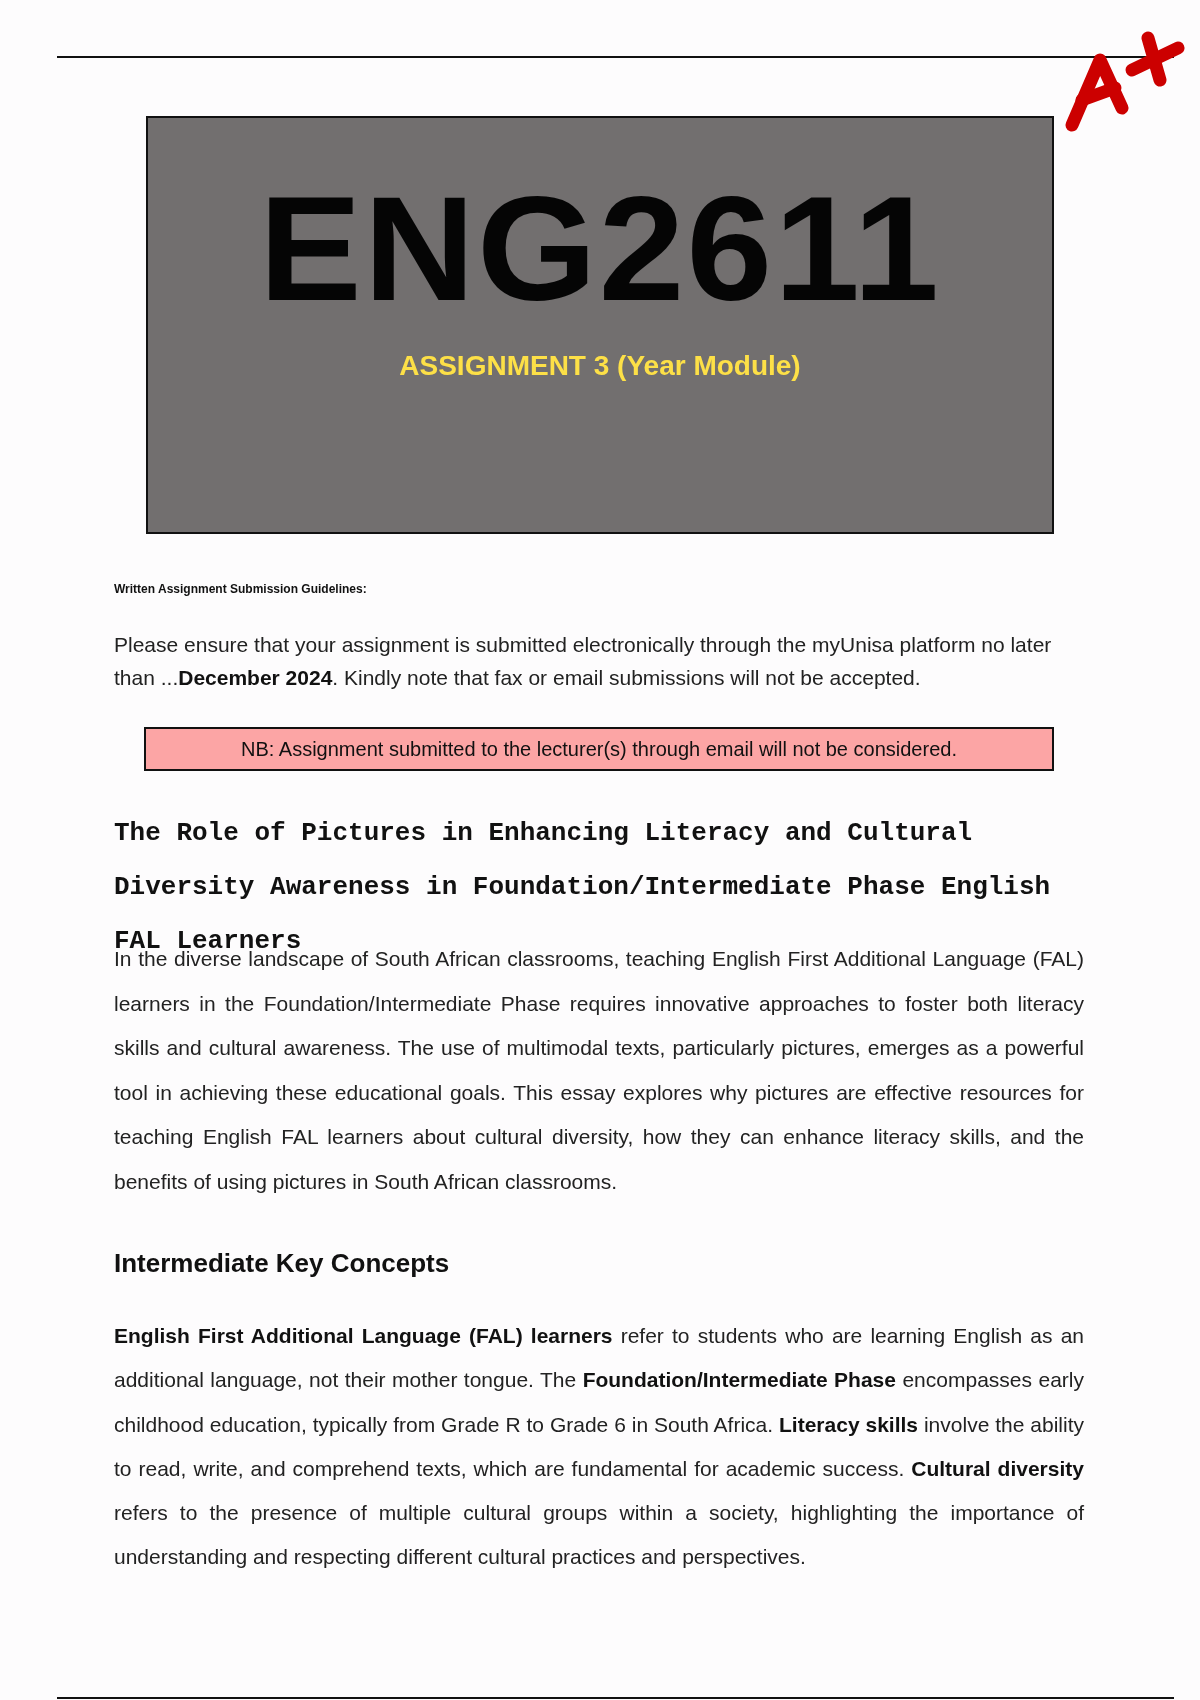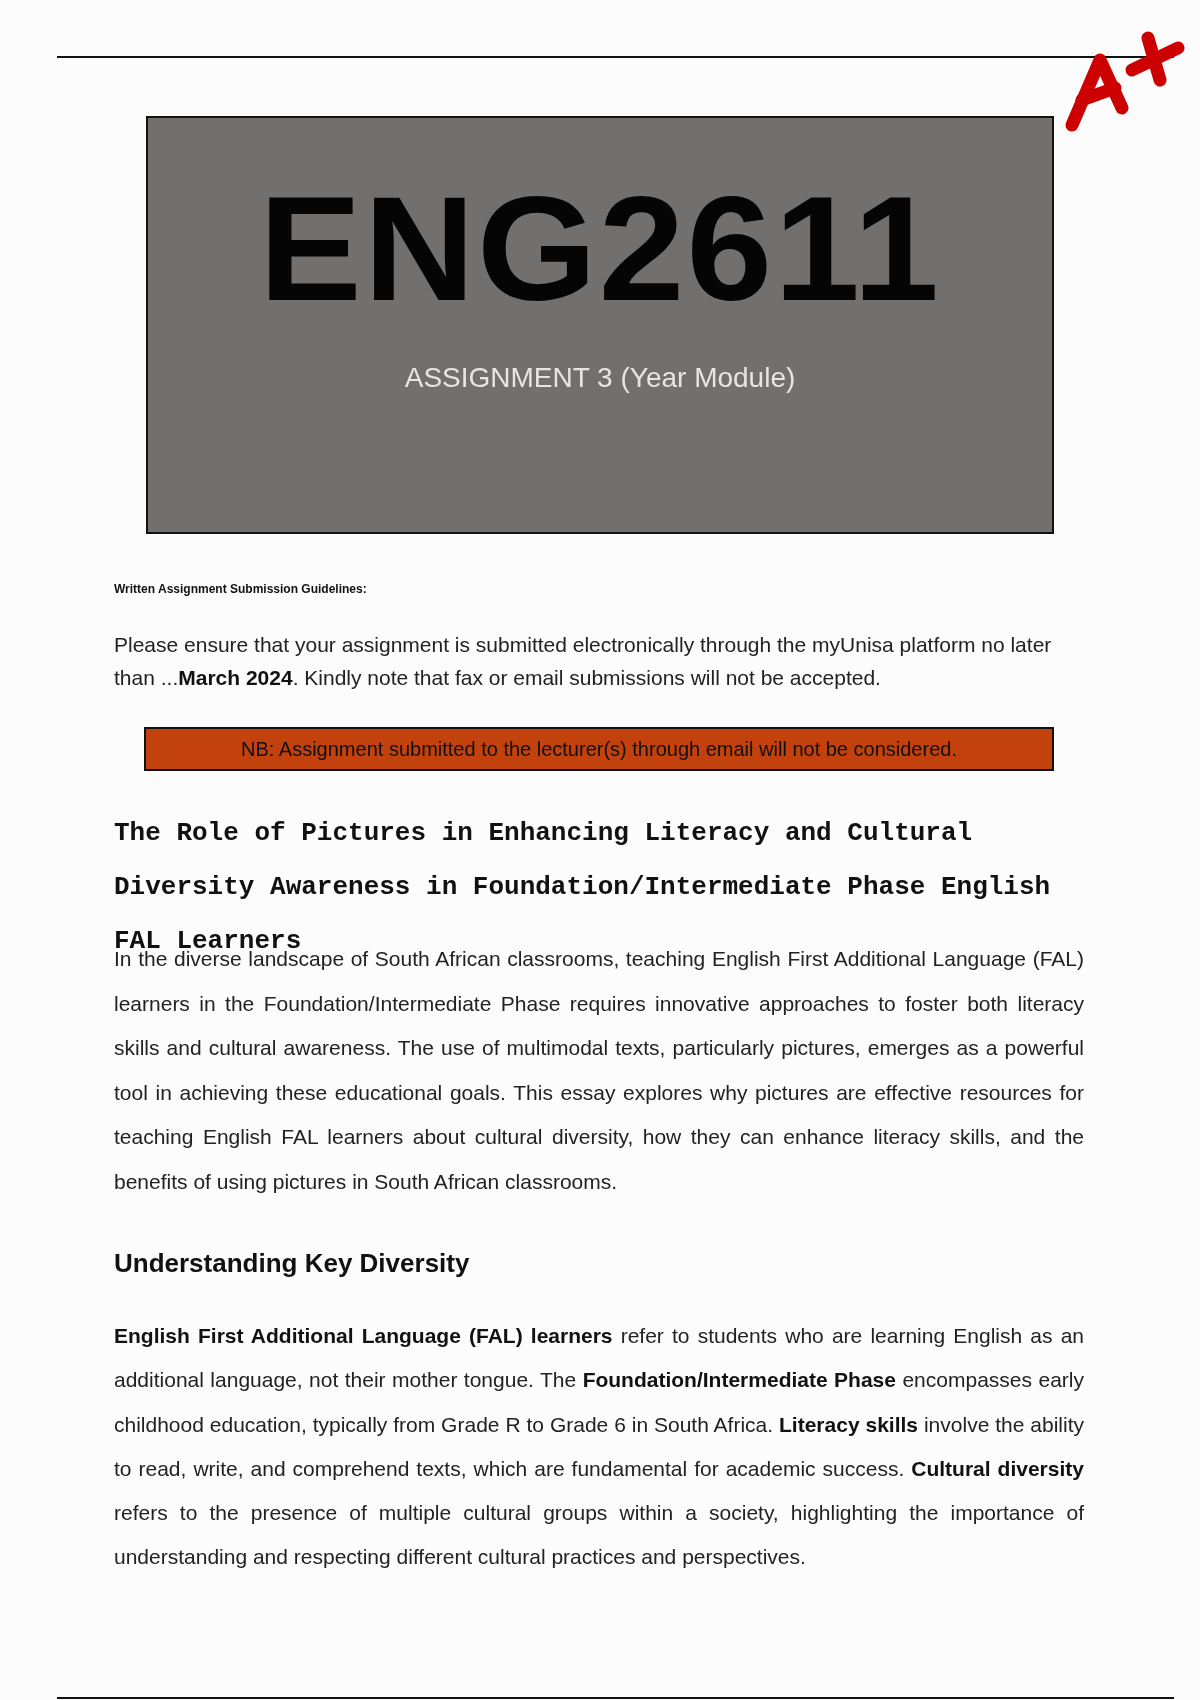--- a/index.html
+++ b/index.html
@@ -20,39 +20,39 @@
       background:#726f6f; border:2px solid #111; box-sizing:border-box;
       text-align:center;
     }
     .course-code {
       position:absolute; left:0; right:0; top:56px;
       font-family:"Liberation Sans", sans-serif; font-weight:bold;
       font-size:148px; line-height:150px; color:#050505;
       letter-spacing:2px; transform:scaleX(1.04);
     }
     .assign-line {
-      position:absolute; left:0; right:0; top:244px;
-      font-weight:normal; font-size:28px; color:#e5e5e5;
+      position:absolute; left:0; right:0; top:232px;
+      font-weight:bold; font-size:28px; color:#fde047;
     }
     .due-line {
       position:absolute; left:0; right:0; top:313px;
       font-weight:bold; font-size:28px; color:#0a0a0a;
     }
     .guidelines-heading {
       position:absolute; left:114px; top:582px;
       font-weight:bold; font-size:12px; color:#111;
     }
     .guidelines-text {
       position:absolute; left:114px; top:628px; width:960px;
       font-size:21px; line-height:33px; color:#222;
     }
     .guidelines-text b { color:#111; }
     .nb-box {
       position:absolute; left:144px; top:727px; width:910px; height:44px;
-      background:#c2410c; border:2px solid #111; box-sizing:border-box;
+      background:#fca5a5; border:2px solid #111; box-sizing:border-box;
       text-align:center; font-size:20px; line-height:40px; color:#111;
     }
     .essay-title {
       position:absolute; left:114px; top:806px; width:990px;
       font-weight:bold; font-size:26px; line-height:54px; color:#111;font-family:Liberation Mono, monospace;
     }
     .intro-para {
       position:absolute; left:114px; top:937px; width:970px;
       font-size:21px; line-height:44.5px; color:#222; text-align:justify;
     }
@@ -79,25 +79,25 @@
     <path d="M88 8 L100 50"></path>
   </g>
 </svg>
 
 <div class="cover">
   <div class="course-code">ENG2611</div>
   <div class="assign-line">ASSIGNMENT 3 (Year Module)</div>
 </div>
 
 <div class="guidelines-heading">Written Assignment Submission Guidelines:</div>
-<div class="guidelines-text"><span>Please ensure that your assignment is submitted electronically through the myUnisa platform no later than ...</span><b>March 2024</b><span>. Kindly note that fax or email submissions will not be accepted.</span></div>
+<div class="guidelines-text"><span>Please ensure that your assignment is submitted electronically through the myUnisa platform no later than ...</span><b>December 2024</b><span>. Kindly note that fax or email submissions will not be accepted.</span></div>
 
 <div class="nb-box">NB: Assignment submitted to the lecturer(s) through email will not be considered.</div>
 
 <div class="essay-title">The Role of Pictures in Enhancing Literacy and Cultural Diversity Awareness in Foundation/Intermediate Phase English FAL Learners</div>
 
 <div class="intro-para">In the diverse landscape of South African classrooms, teaching English First Additional Language (FAL) learners in the Foundation/Intermediate Phase requires innovative approaches to foster both literacy skills and cultural awareness. The use of multimodal texts, particularly pictures, emerges as a powerful tool in achieving these educational goals. This essay explores why pictures are effective resources for teaching English FAL learners about cultural diversity, how they can enhance literacy skills, and the benefits of using pictures in South African classrooms.</div>
 
-<div class="section-heading">Understanding Key Diversity</div>
+<div class="section-heading">Intermediate Key Concepts</div>
 
 <div class="concepts-para"><b>English First Additional Language (FAL) learners</b><span> refer to students who are learning English as an additional language, not their mother tongue. The </span><b>Foundation/Intermediate Phase</b><span> encompasses early childhood education, typically from Grade R to Grade 6 in South Africa. </span><b>Literacy skills</b><span> involve the ability to read, write, and comprehend texts, which are fundamental for academic success. </span><b>Cultural diversity</b><span> refers to the presence of multiple cultural groups within a society, highlighting the importance of understanding and respecting different cultural practices and perspectives.</span></div>
 
 <div class="rule bottom"></div>
 
 </body></html>

